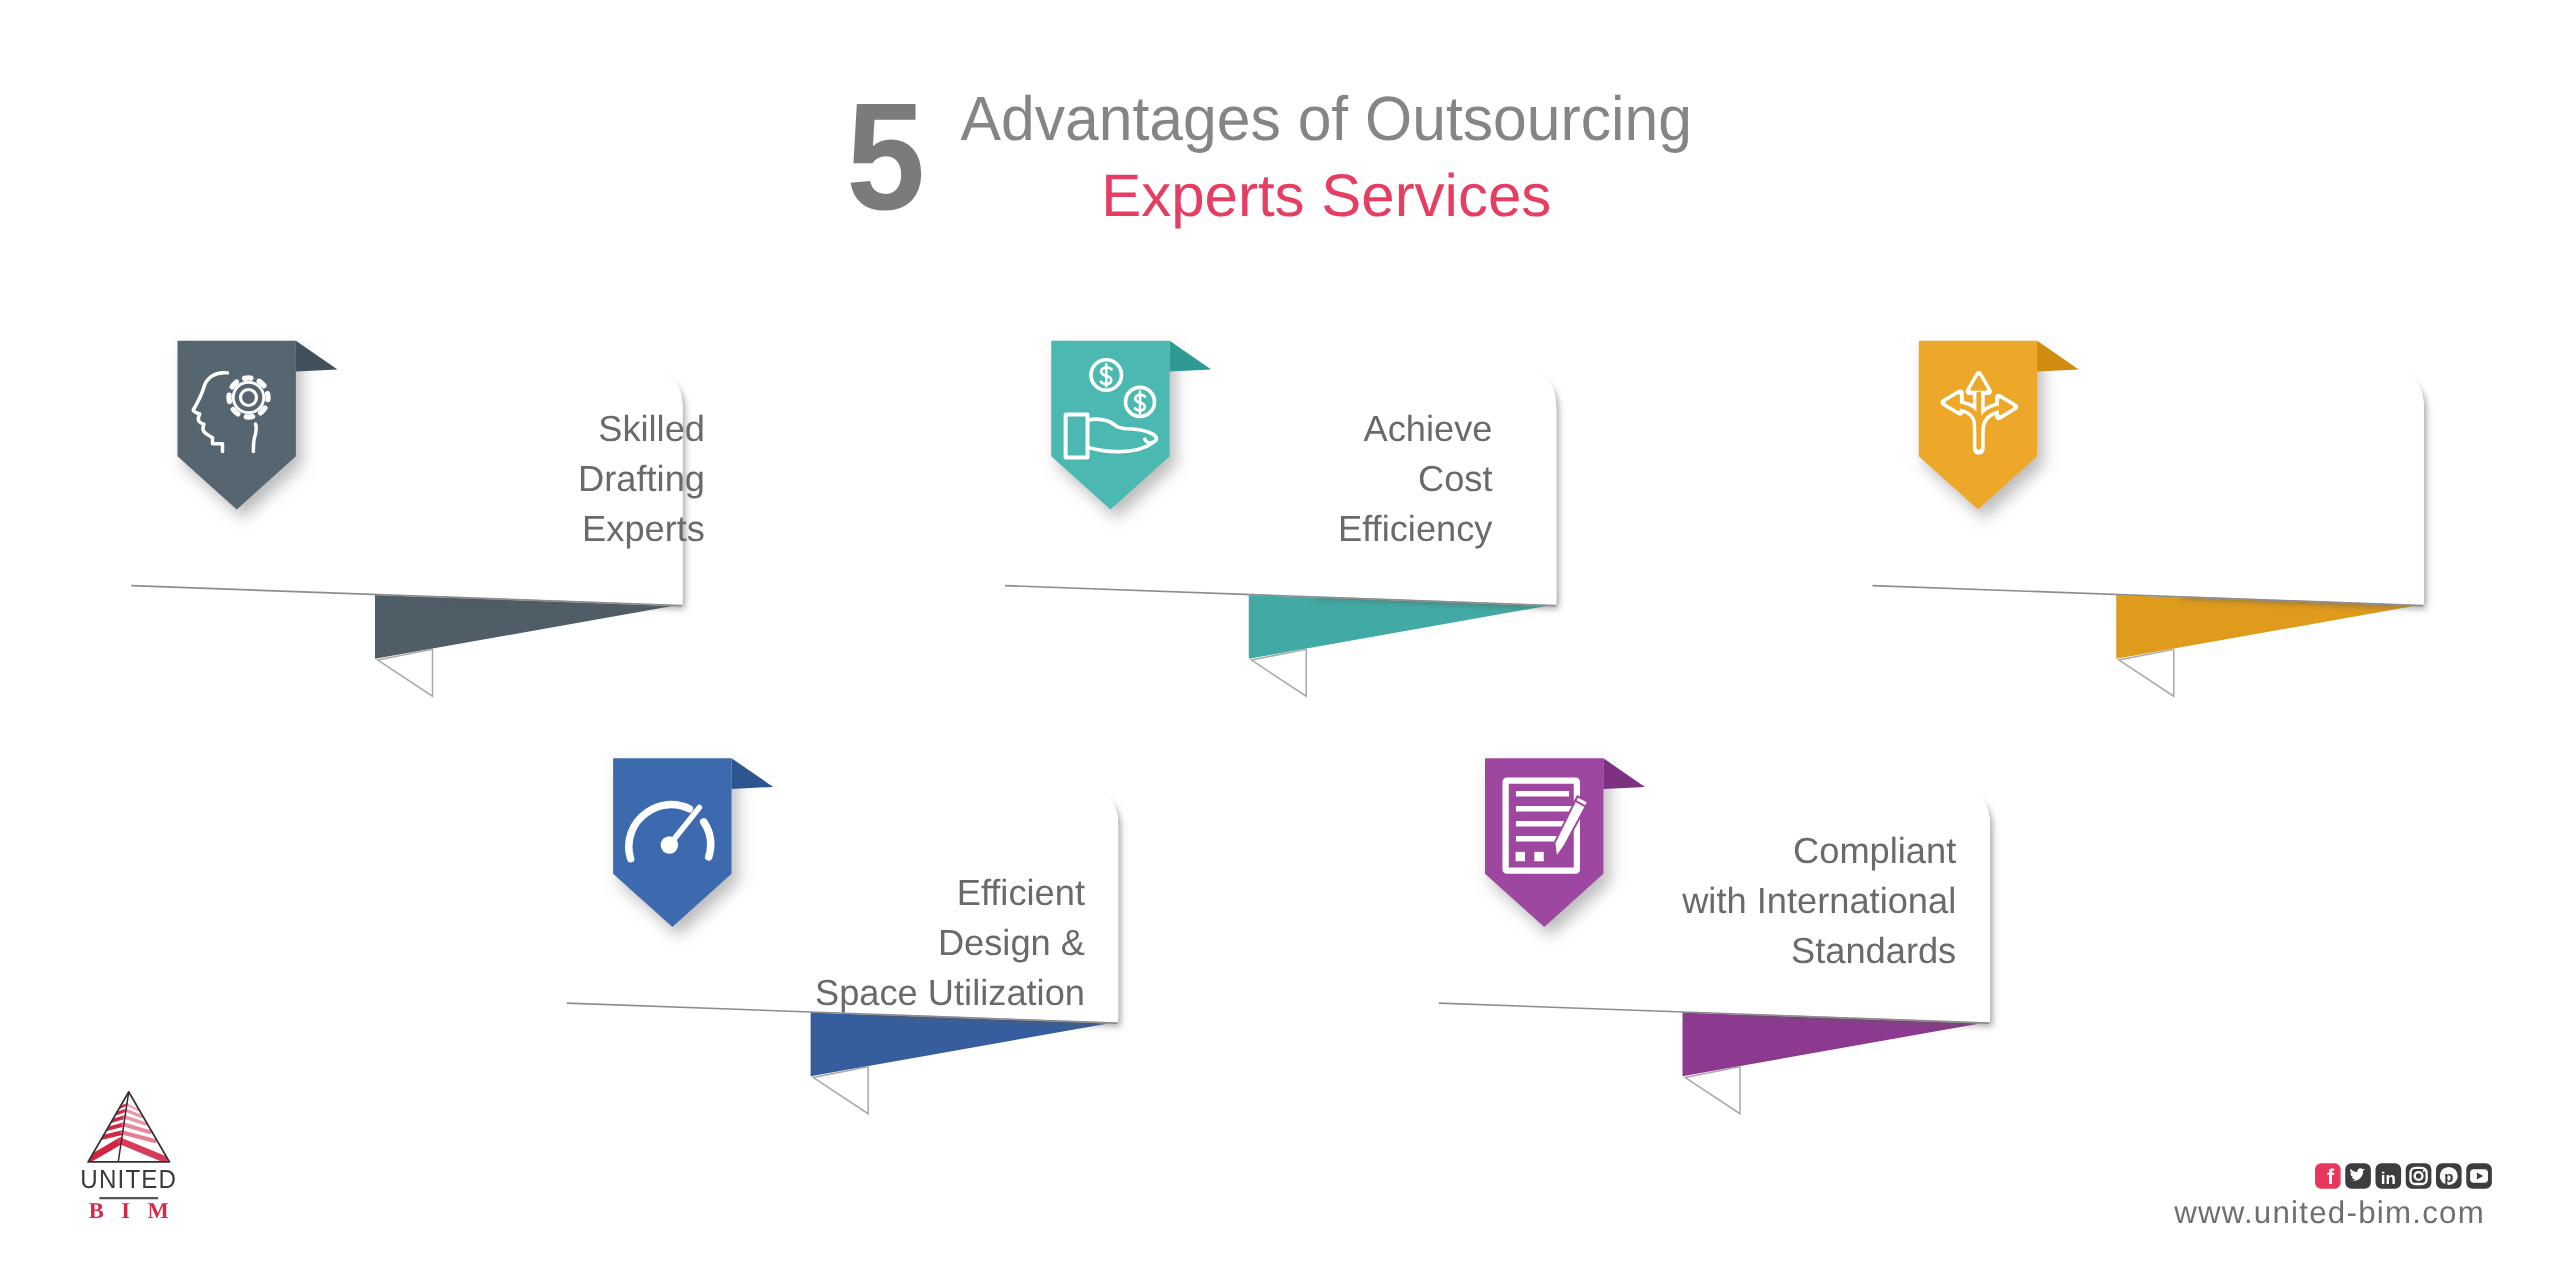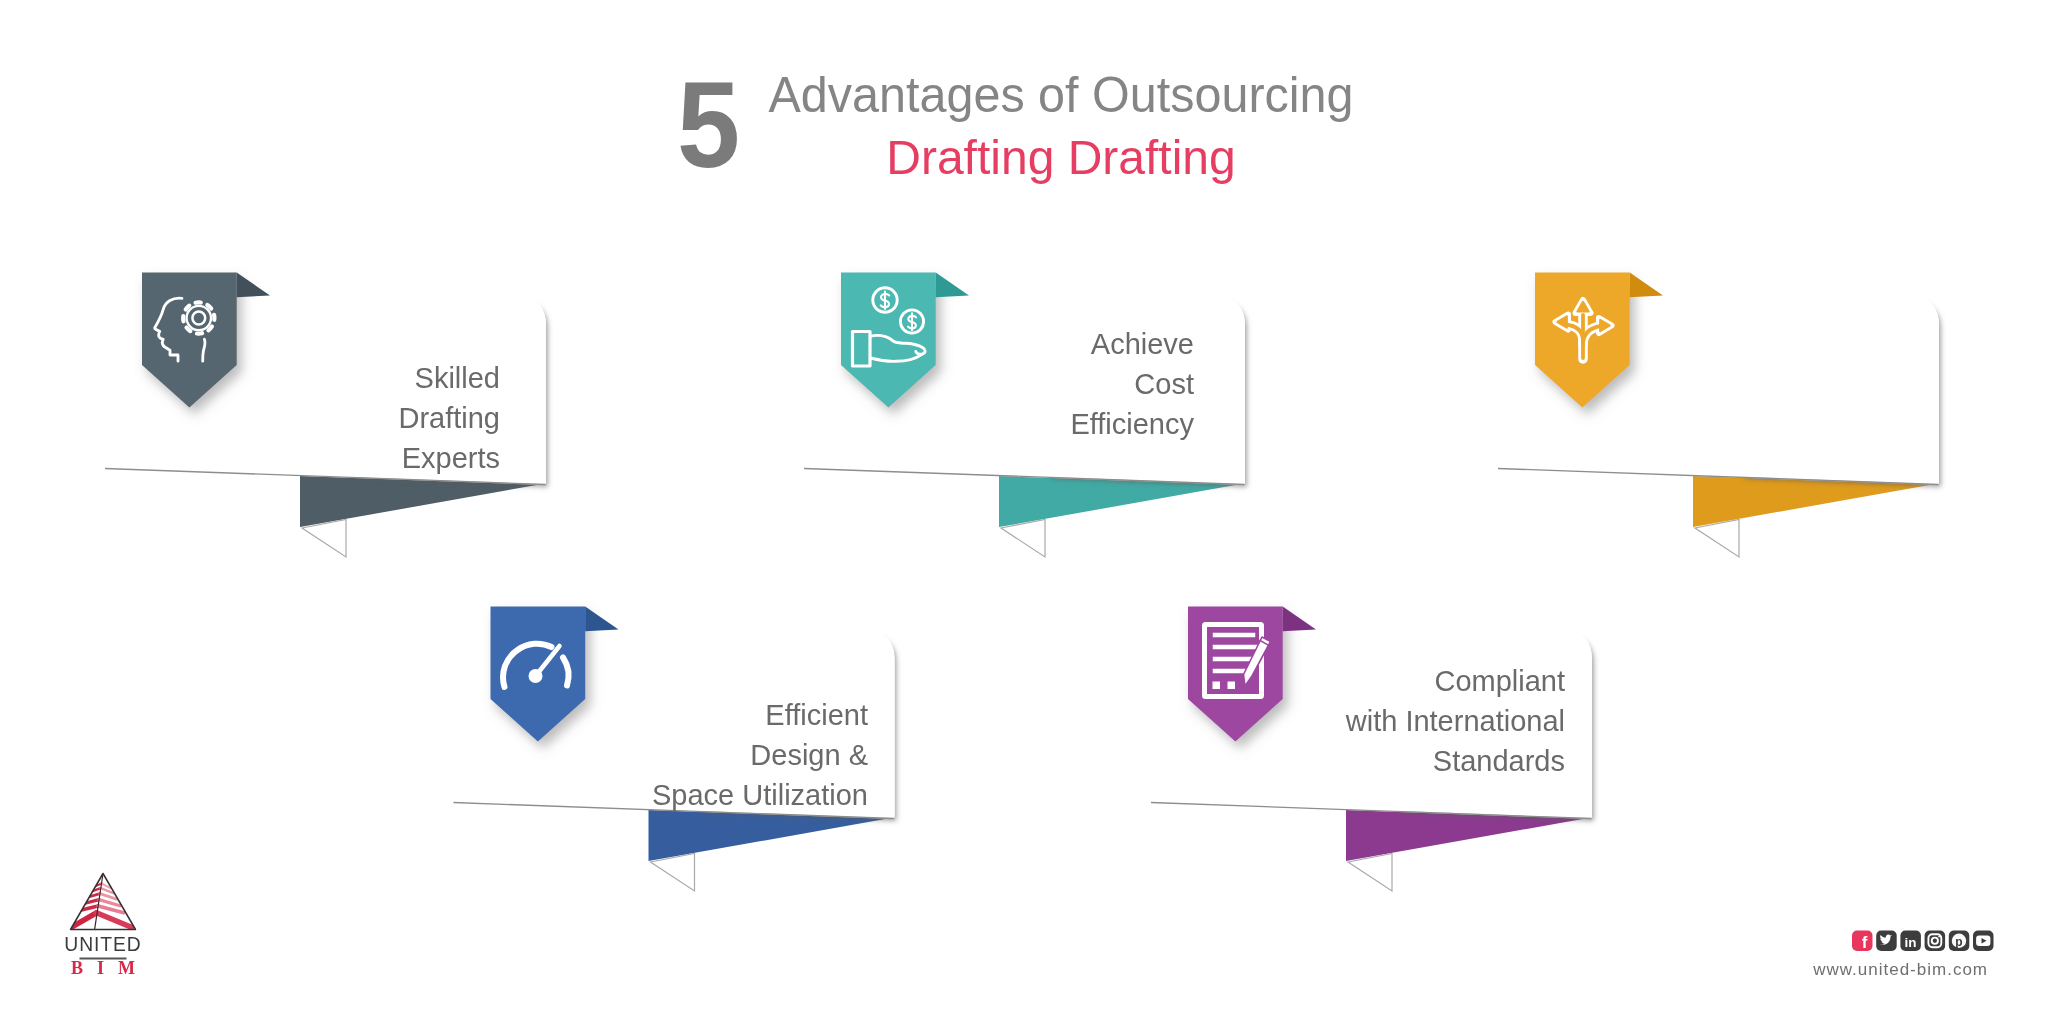--- a/index.html
+++ b/index.html
@@ -6,21 +6,21 @@
   #page{position:relative;width:2048px;height:1024px;background:#ffffff;overflow:hidden;
         font-family:"Liberation Sans", sans-serif;}
   .abs{position:absolute;}
   .cardtxt{position:absolute;color:#6a6a6a;font-size:29px;line-height:40px;text-align:right;}
   #num5{position:absolute;left:677px;top:64px;color:#7b7b7b;font-weight:bold;font-size:122px;
         line-height:122px;transform:scaleX(0.93);transform-origin:0 0;}
   #t1{position:absolute;top:70px;left:461px;width:1200px;text-align:center;color:#858585;
       font-size:50px;line-height:50px;transform:scaleX(0.97);transform-origin:50% 0;}
   #t2{position:absolute;top:134px;left:461px;width:1200px;text-align:center;color:#e63e63;
       font-size:48px;line-height:48px;}
-  #url{position:absolute;top:956px;right:60px;color:#6f6f6f;font-size:17px;line-height:28px;letter-spacing:1px;}
+  #url{position:absolute;top:956px;right:60px;color:#6f6f6f;font-size:25px;line-height:28px;letter-spacing:1px;}
 </style>
 </head>
 <body>
 <div id="page">
 <svg class="abs" style="left:0;top:0" width="2048" height="1024" viewBox="0 0 2048 1024">
 <defs>
   <filter id="fcard" x="-8%" y="-15%" width="116%" height="140%">
     <feDropShadow dx="2" dy="3" stdDeviation="2.4" flood-color="#5a5a5a" flood-opacity="0.55"></feDropShadow>
   </filter>
   <filter id="ftag" x="-30%" y="-30%" width="170%" height="180%">
@@ -195,23 +195,23 @@
   <circle cx="1959" cy="940.75" r="7.2" fill="#fafafa"></circle>
   <text x="1959" y="945.6" fill="#3d3d3d" font-size="12" font-weight="bold" font-family="Liberation Sans" text-anchor="middle">p</text>
   <rect x="1973" y="930.5" width="20.5" height="20.5" rx="5" fill="#3d3d3d"></rect>
   <rect x="1976.1" y="935.4" width="14.3" height="10.7" rx="3" fill="#fff"></rect>
   <path d="M1981.5,938 L1986.5,940.75 L1981.5,943.5 Z" fill="#3d3d3d"></path>
 </g>
 </svg>
 
 <div id="num5">5</div>
 <div id="t1">Advantages of Outsourcing</div>
-<div id="t2">Drafting Drafting</div>
-
-<div class="cardtxt" style="right:1548px;top:324px;margin-top:34px;">Skilled<br>Drafting<br>Experts</div>
+<div id="t2">Experts Services</div>
+
+<div class="cardtxt" style="right:1484px;top:324px;">Skilled<br>Drafting<br>Experts</div>
 <div class="cardtxt" style="right:854px;top:324px;">Achieve<br>Cost<br>Efficiency</div>
 <div class="cardtxt" style="right:1180px;top:661px;margin-top:34px;">Efficient<br>Design &amp;<br>Space Utilization</div>
 <div class="cardtxt" style="right:483px;top:661px;">Compliant<br>with International<br>Standards</div>
 
 <div style="position:absolute;left:45px;top:932px;width:116px;text-align:center;color:#3b3b3b;font-size:21px;letter-spacing:1px;transform:scaleX(0.92);transform-origin:50% 0;">UNITED</div>
 <div style="position:absolute;left:45px;top:958px;width:116px;text-align:center;color:#d6294a;font-size:18px;font-weight:bold;font-family:'Liberation Serif',serif;letter-spacing:14px;text-indent:14px;">BIM</div>
 <div id="url">www.united-bim.com</div>
 </div>
 
 </body></html>

